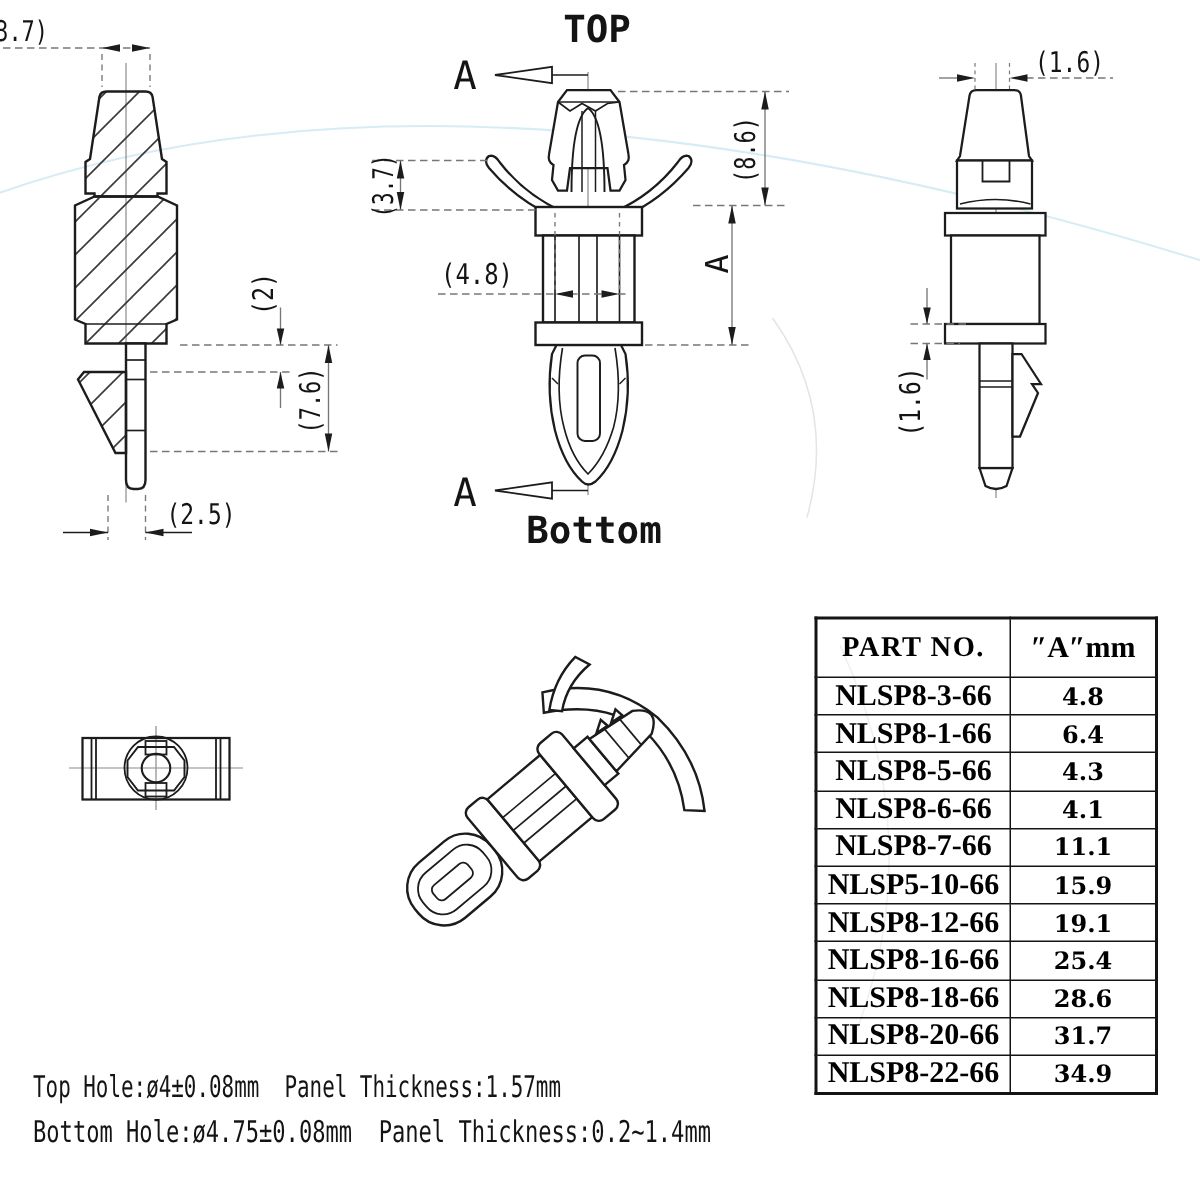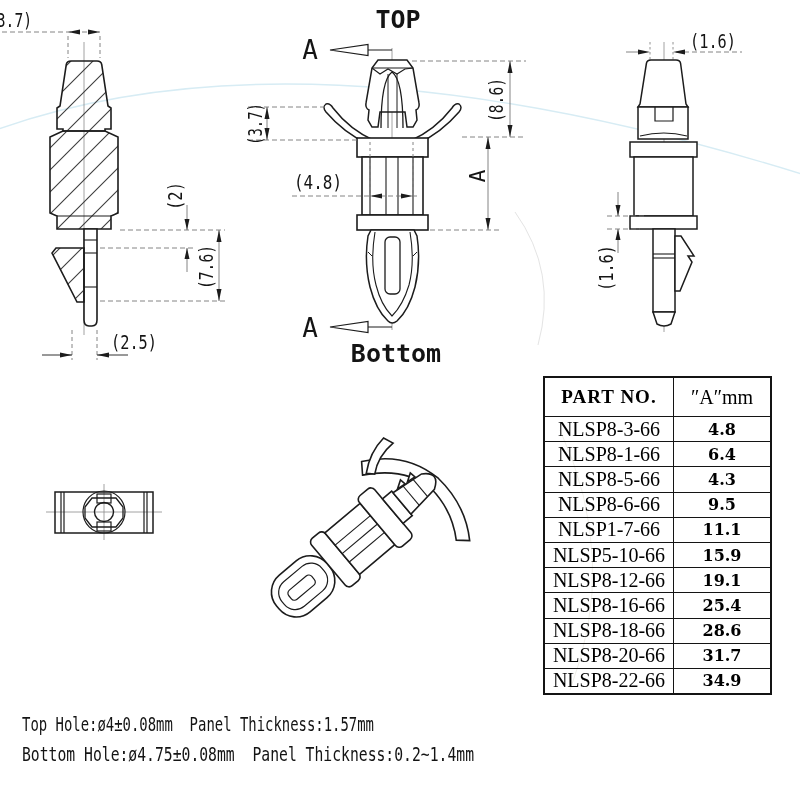--- a/index.html
+++ b/index.html
@@ -3,26 +3,26 @@
 <meta charset="utf-8">
 <style>
   html,body{margin:0;padding:0;width:800px;height:800px;background:#ffffff;overflow:hidden;}
   #stage{position:relative;width:800px;height:800px;font-family:"DejaVu Sans Mono","Liberation Mono",monospace;}
   svg{position:absolute;left:0;top:0;}
   svg text{fill:#141414;}
   .dim-t{font-family:"DejaVu Sans Mono","Liberation Mono",monospace;font-size:19px;}
   .title-t{font-family:"DejaVu Sans Mono","Liberation Mono",monospace;font-size:25px;font-weight:bold;}
   .marker-t{font-family:"DejaVu Sans Mono","Liberation Mono",monospace;font-size:26px;}
   .note-t{font-family:"DejaVu Sans Mono","Liberation Mono",monospace;font-size:20px;}
-  table.parts{position:absolute;left:543px;top:376px;width:229px;border-collapse:collapse;
+  table.parts{position:absolute;left:543px;top:411px;width:229px;border-collapse:collapse;
     border:2px solid #141414;table-layout:fixed;background:transparent;}
   table.parts th,table.parts td{border:1.5px solid #141414;text-align:center;padding:0;vertical-align:middle;}
   th.h-part{width:128px;height:38px;font-family:"Liberation Serif",serif;font-size:19px;font-weight:bold;letter-spacing:1px;}
-  th.h-a{font-family:"Liberation Serif",serif;font-size:20px;font-weight:normal;}
-  td.c-part{height:24.2px;font-family:"Liberation Serif",serif;font-size:20px;font-weight:normal;}
+  th.h-a{font-family:"Liberation Serif",serif;font-size:20px;font-weight:bold;}
+  td.c-part{height:24.2px;font-family:"Liberation Serif",serif;font-size:20px;font-weight:bold;}
   td.c-a{font-family:"DejaVu Serif","Liberation Serif",serif;font-size:16px;font-weight:bold;}
 </style>
 </head>
 <body>
 
 <div id="stage">
 <svg width="800" height="800" viewBox="0 0 800 800">
   <defs>
     <pattern id="hatch" width="22" height="22" patternUnits="userSpaceOnUse">
       <path d="M0,22 L22,0" stroke="#3a3a3a" stroke-width="1.1"></path>
@@ -276,24 +276,24 @@
     <tr>
           <td class="c-part">NLSP8-1-66</td>
           <td class="c-a">6.4</td>
         </tr>
     <tr>
           <td class="c-part">NLSP8-5-66</td>
           <td class="c-a">4.3</td>
         </tr>
     <tr>
           <td class="c-part">NLSP8-6-66</td>
-          <td class="c-a">9.5</td>
-        </tr>
-    <tr>
-          <td class="c-part">NLSP1-7-66</td>
+          <td class="c-a">4.1</td>
+        </tr>
+    <tr>
+          <td class="c-part">NLSP8-7-66</td>
           <td class="c-a">11.1</td>
         </tr>
     <tr>
           <td class="c-part">NLSP5-10-66</td>
           <td class="c-a">15.9</td>
         </tr>
     <tr>
           <td class="c-part">NLSP8-12-66</td>
           <td class="c-a">19.1</td>
         </tr>

